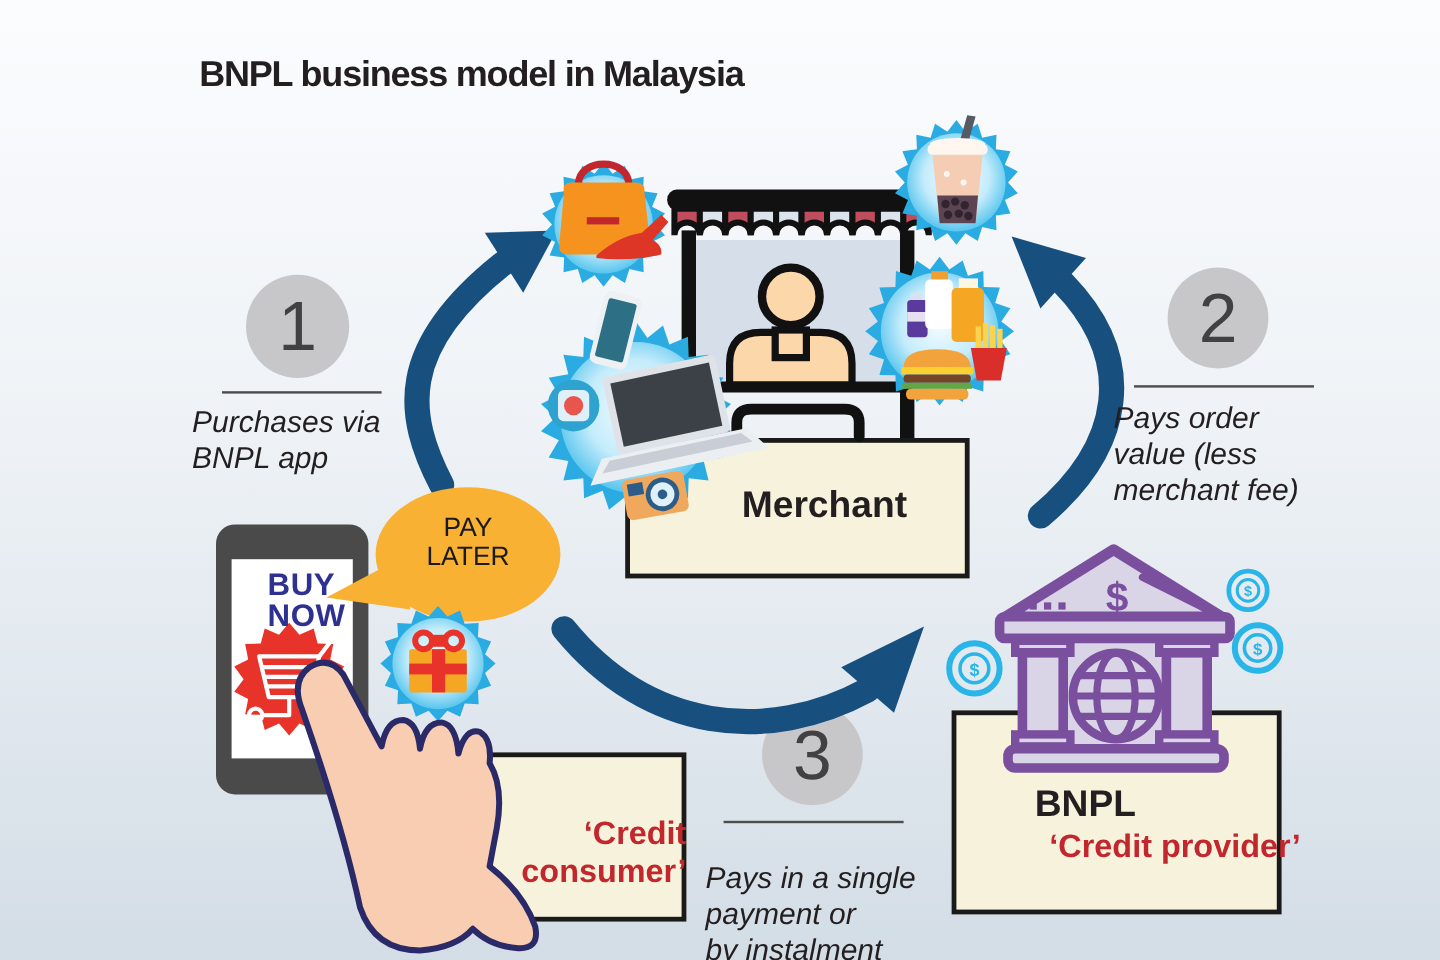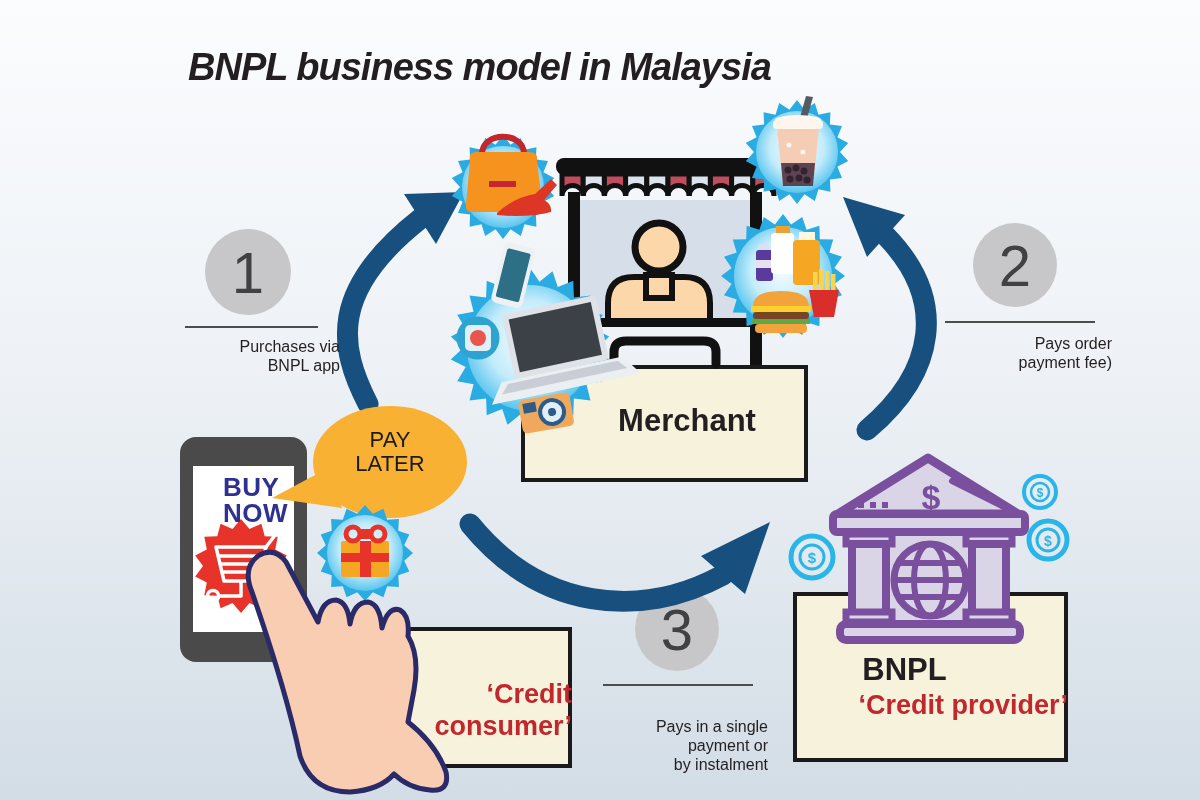--- a/index.html
+++ b/index.html
@@ -6,22 +6,22 @@
   #canvas{
     position:relative;width:1200px;height:800px;overflow:hidden;
     background:linear-gradient(180deg,#fbfcfe 0%,#eef2f6 45%,#d3dde6 100%);
     font-family:"Liberation Sans", sans-serif;
   }
   .abs{position:absolute;}
   
   .z1{z-index:1;} .z2{z-index:2;} .z3{z-index:3;}
   
   #title{
-    left:188px;top:46px;width:700px;
-    font-size:38px;font-weight:bold;color:#231f20;letter-spacing:-1px;font-style:italic;
+    left:166px;top:46px;width:700px;
+    font-size:30px;font-weight:bold;color:#231f20;letter-spacing:-1px;
   }
   
   .entity-box{
     background:#f7f2dc;border:4px solid #1a1a1a;box-sizing:border-box;
   }
   .entity-label{
     text-align:center;font-weight:bold;font-size:31px;color:#231f20;
   }
   .entity-sub{
     text-align:right;font-weight:bold;font-size:27px;color:#c1272d;line-height:1.18;
@@ -29,21 +29,21 @@
   
   .step-circle{
     border-radius:50%;background:#c7c7c9;
   }
   .step-num{
     display:flex;align-items:center;justify-content:center;
     font-size:58px;font-weight:300;color:#414042;
   }
   .step-line{background:#4d4d4f;height:2px;}
   .step-text{
-    text-align:right;font-size:16px;color:#231f20;line-height:1.2;
+    text-align:left;font-size:25px;color:#231f20;line-height:1.2;font-style:italic;
   }
   
   #buy-now{
     left:200px;top:474px;width:100px;
     font-size:26px;font-weight:800;color:#2e3192;line-height:1.0;letter-spacing:.5px;margin-left:23px;
   }
   
   #pay-later{
     left:312px;top:428px;width:156px;
     text-align:center;font-size:22px;color:#1a1a1a;line-height:1.1;
@@ -314,42 +314,43 @@
     <div>Purchases via</div>
     <div>BNPL app</div>
   </div>
 
   <div class="abs z3 step-num" style="left:973px;top:223px;width:84px;height:84px;">
     <span>2</span>
   </div>
   <div class="abs z3 step-line" style="left:945px;top:321px;width:150px;"></div>
   <div class="abs z3 step-text" style="left:928px;top:334px;width:184px;">
     <div>Pays order</div>
-    <div>payment fee)</div>
+    <div>value (less</div>
+    <div>merchant fee)</div>
   </div>
 
   <div class="abs z3 step-num" style="left:635px;top:587px;width:84px;height:84px;">
     <span>3</span>
   </div>
   <div class="abs z3 step-line" style="left:603px;top:684px;width:150px;"></div>
   <div class="abs z3 step-text" style="left:588px;top:697px;width:180px;margin-top:20px;">
     <div>Pays in a single</div>
     <div>payment or</div>
     <div>by instalment</div>
   </div>
 
   <div class="abs z3 entity-label" style="left:521px;top:403px;width:332px;">Merchant</div>
 
   <div class="abs z3 entity-sub" style="left:380px;top:679px;width:192px;">
     <div>‘Credit</div>
     <div>consumer’</div>
   </div>
 
   <div class="abs z3 entity-label" style="left:793px;top:652px;width:223px;">BNPL</div>
-  <div class="abs z3 entity-sub" style="left:793px;top:690px;width:275px;">‘Credit provider’</div>
+  <div class="abs z3 entity-sub" style="left:793px;top:690px;width:275px;padding-left:16px;">‘Credit provider’</div>
 
   <div id="buy-now" class="abs z3">
     <div>BUY</div>
     <div>NOW</div>
   </div>
 
   <div id="pay-later" class="abs z3">
     <div>PAY</div>
     <div>LATER</div>
   </div>

